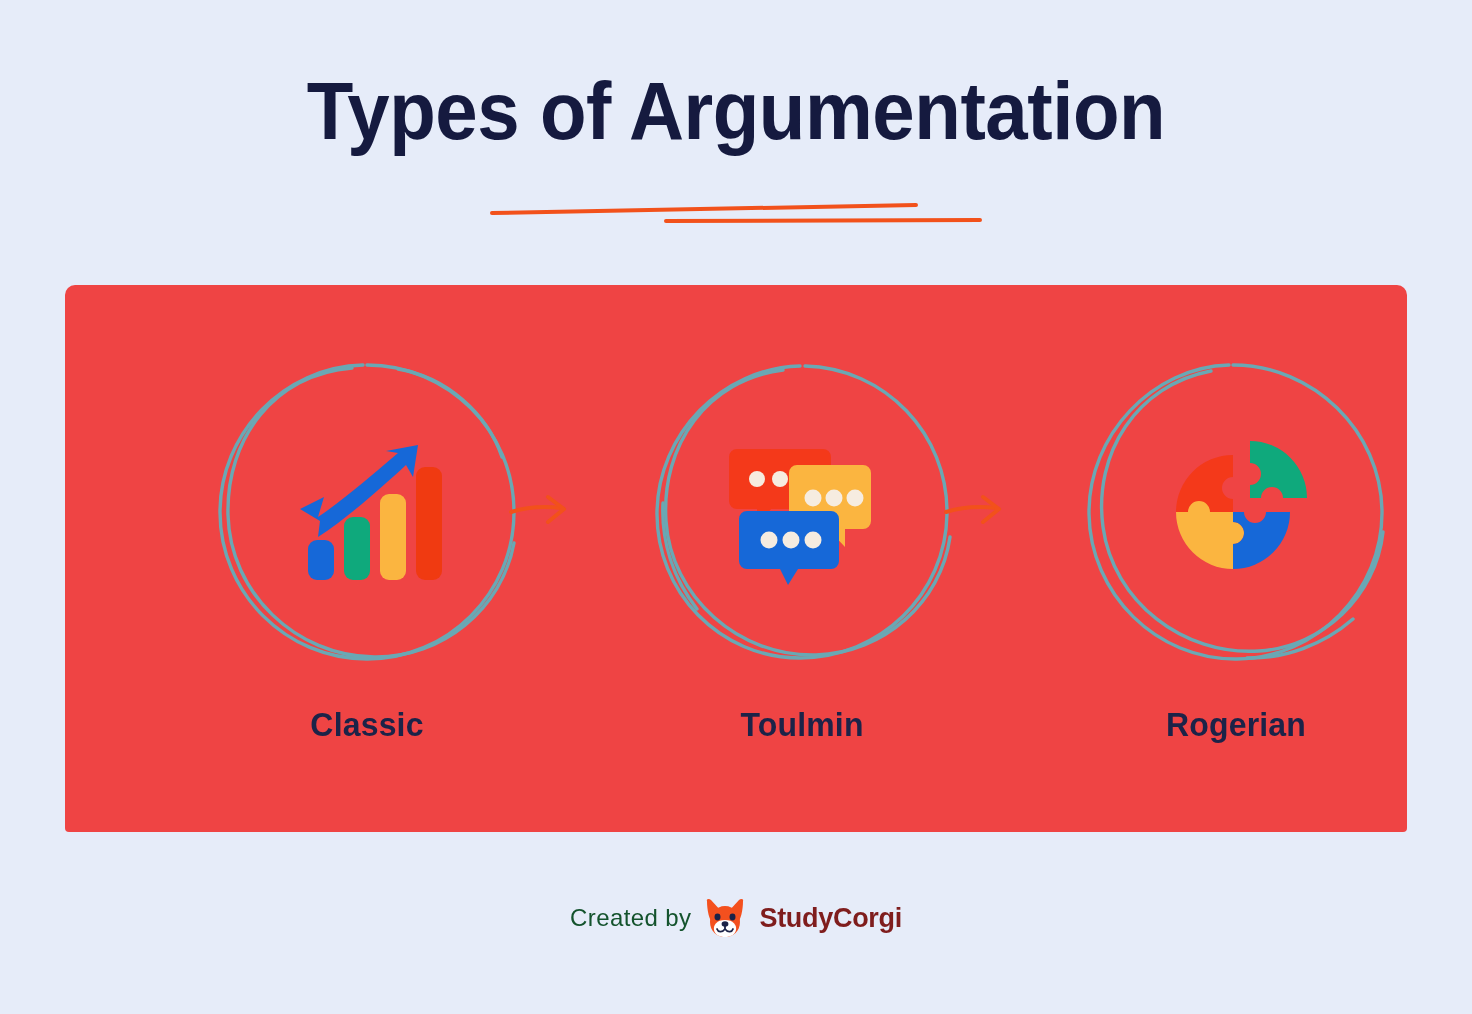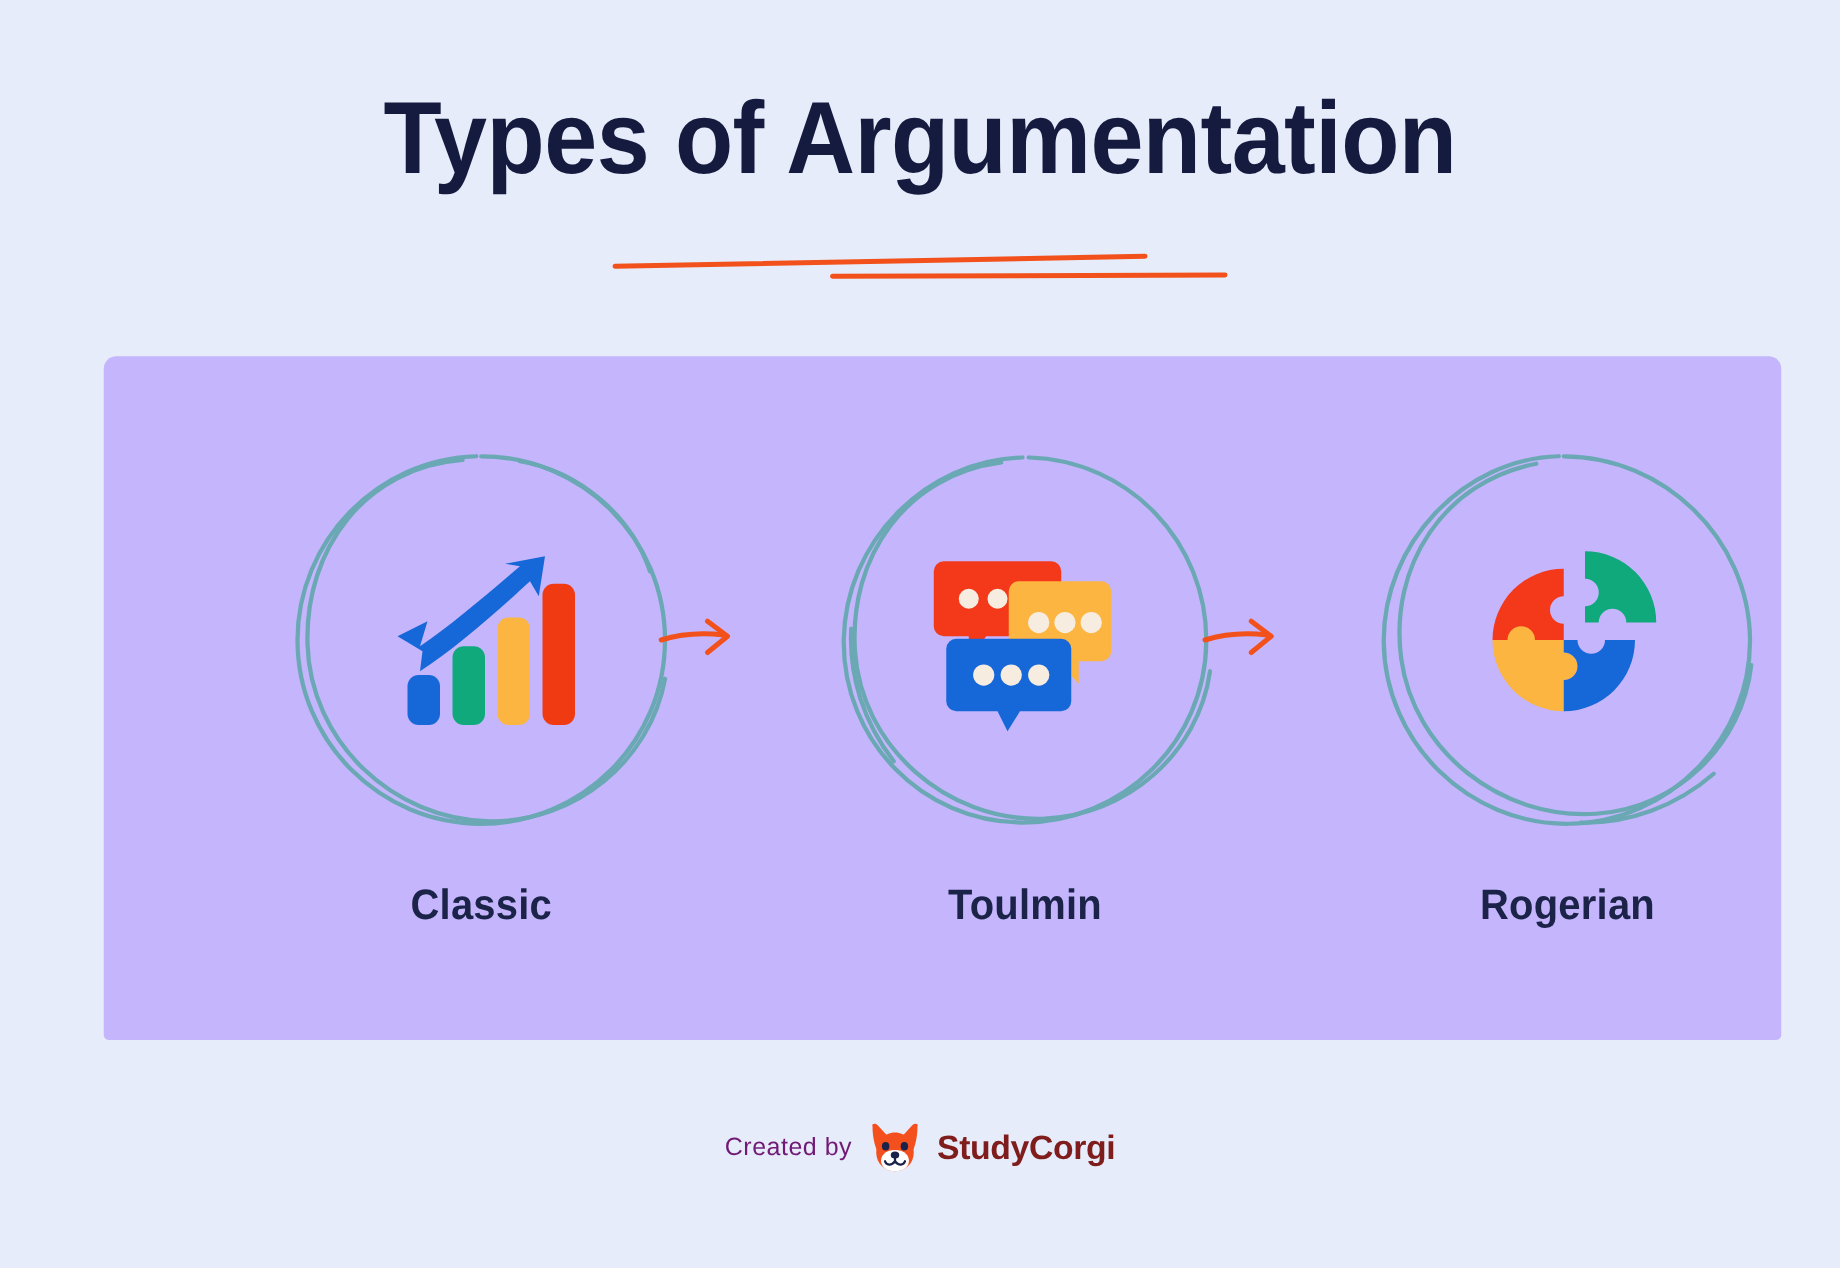--- a/index.html
+++ b/index.html
@@ -34,23 +34,22 @@
   .underlines {
     position:absolute; top:188px; left:0; width:1472px; height:50px;
     pointer-events:none;
   }
 
   
   .card {
     position:absolute;
     left:65px; top:285px;
     width:1342px; height:547px;
-    background:#c4b5fd;
+    background:#ef4444;
     border-radius:10px 10px 4px 4px;
-    margin-left:18px;
   }
 
   .steps {
     position:absolute;
     left:0; top:0; width:100%; height:100%;
   }
 
   .step {
     position:absolute;
     width:330px;
@@ -98,23 +97,23 @@
   .arrow-2 { left:869px; }
 
   
   .footer {
     position:absolute;
     left:0; top:898px; width:1472px;
     display:flex; align-items:center; justify-content:center;
     gap:12px;
   }
   .created-by {
-    font-size:20px;
+    font-size:24px;
     font-weight:400;
-    color:#701a75;
+    color:#14532d;
     letter-spacing:0.4px;
   }
   .brand-name {
     font-size:27px;
     font-weight:700;
     color:#7f1d1d;
     letter-spacing:-0.3px;
   }
   .corgi { display:block; }
 </style>

